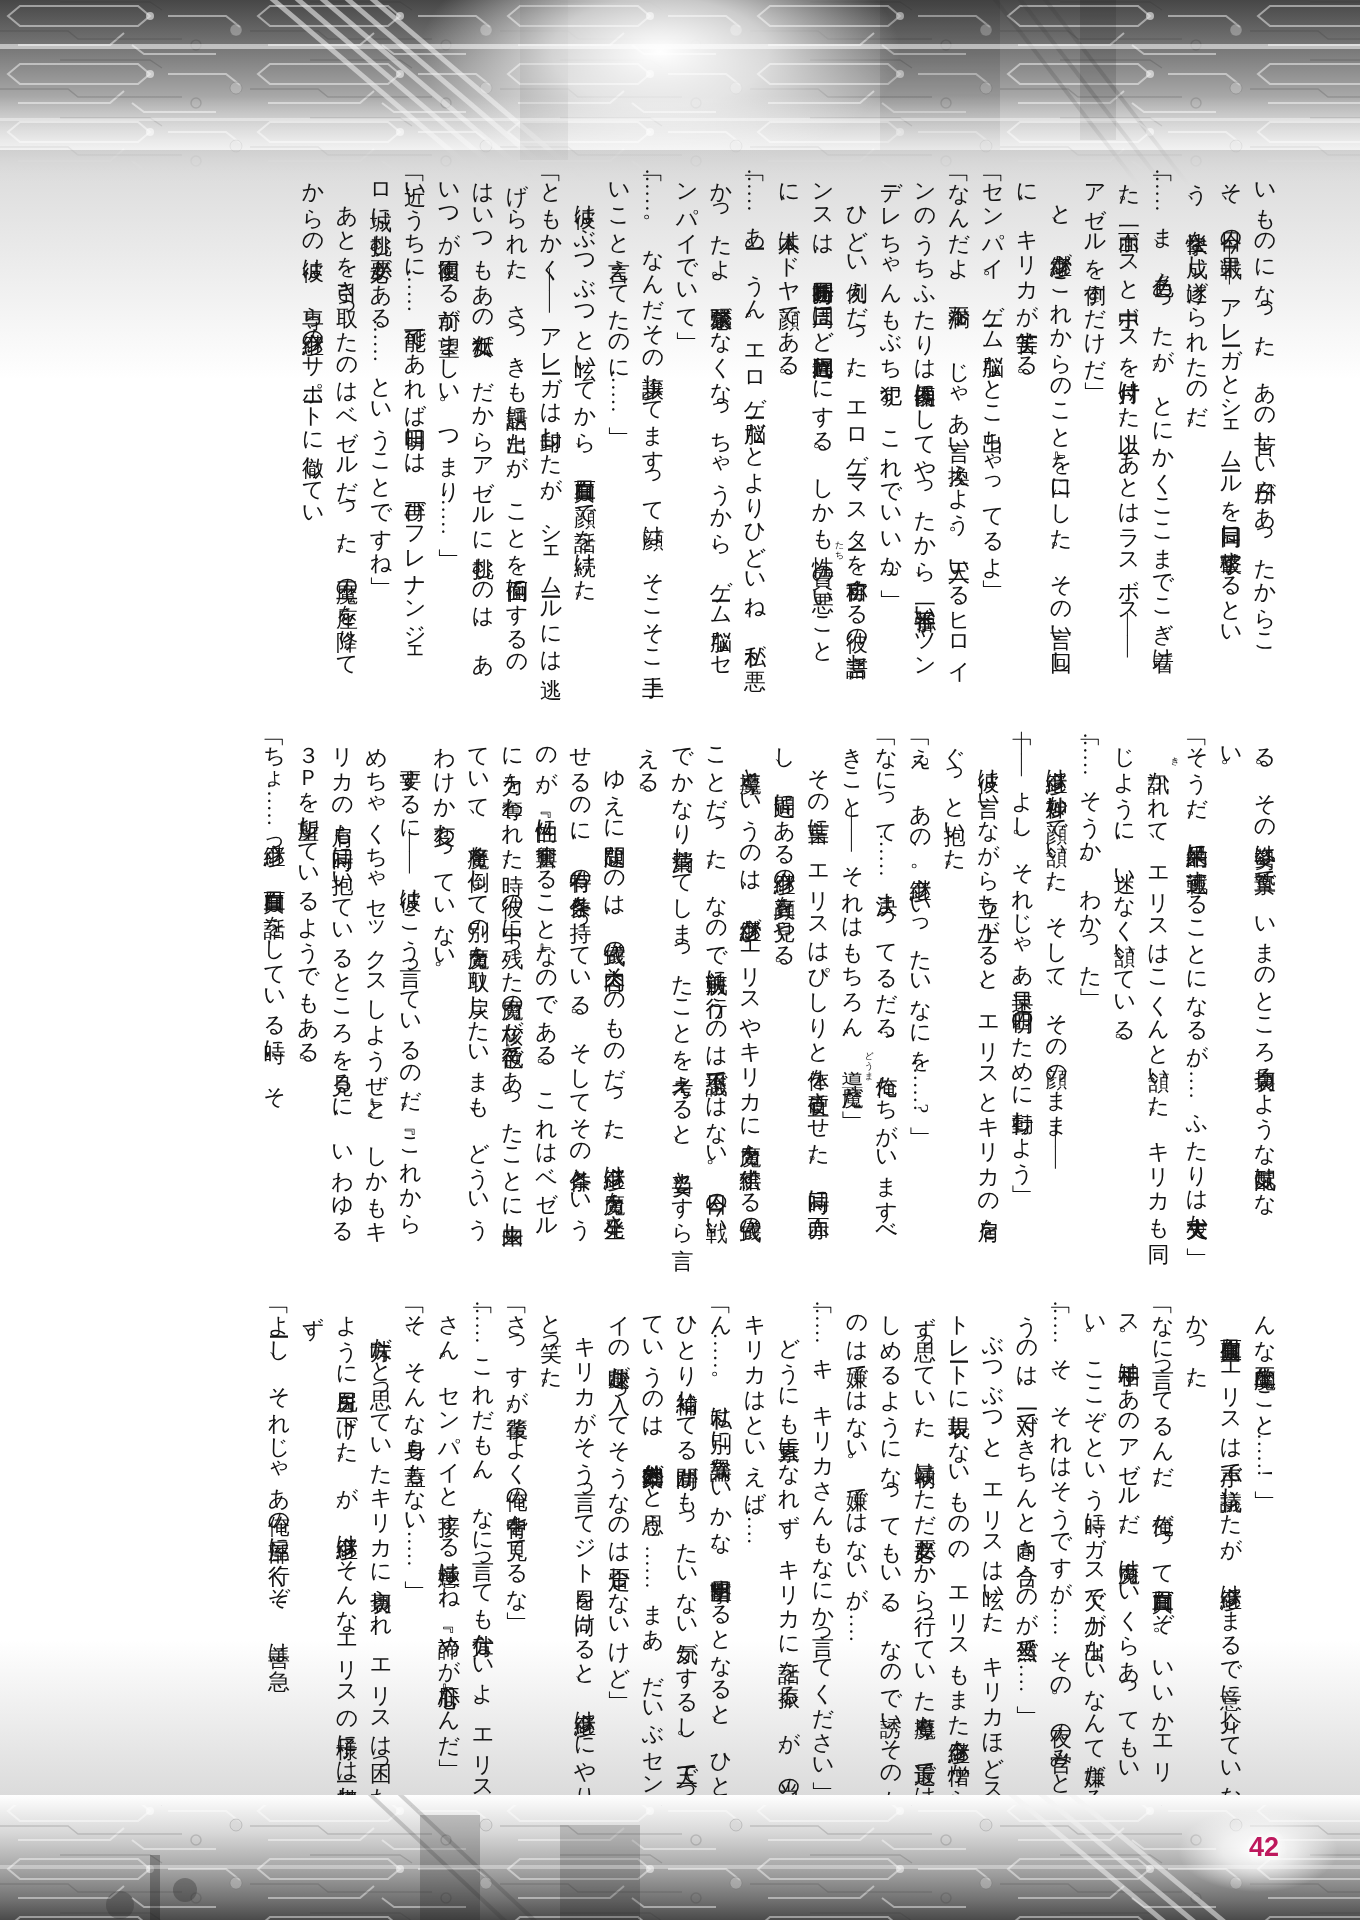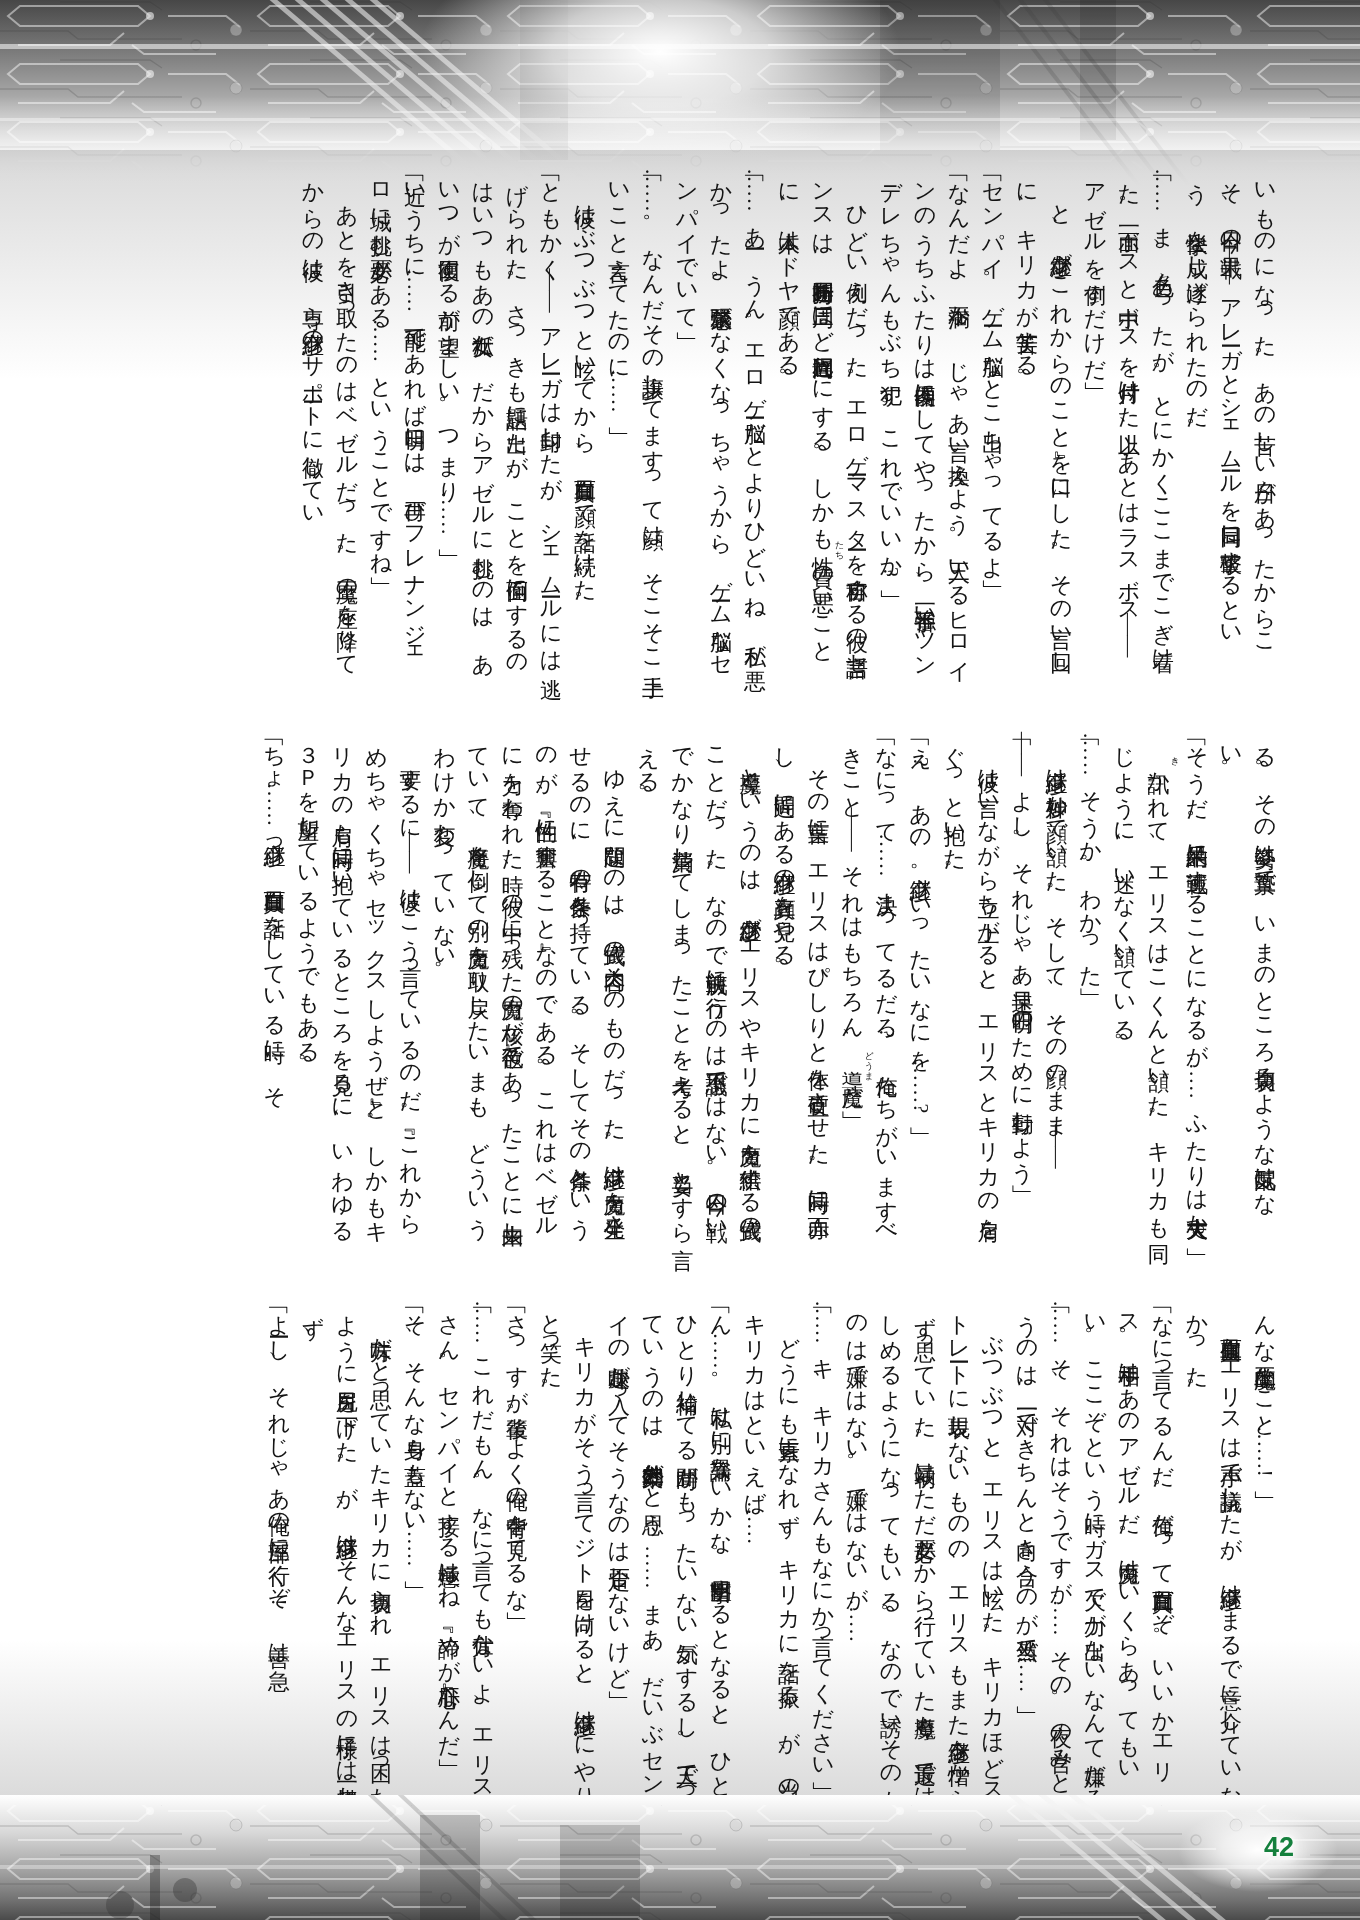--- a/index.html
+++ b/index.html
@@ -13,23 +13,23 @@
   .haze.b{top:1640px;height:170px;background:linear-gradient(0deg,rgba(125,125,125,0.30),rgba(255,255,255,0));}
   .band{position:absolute;right:78px;width:1200px;
         writing-mode:vertical-rl;text-orientation:mixed;
         font-size:22px;line-height:34px;letter-spacing:0;}
   .band1{top:168px;height:506px;}
   .band2{top:732px;height:512px;}
   .band3{top:1300px;height:512px;}
   .band p{margin:0;padding:0;}
   ruby{ruby-position:over;}
   rt{font-size:9px;letter-spacing:0;}
-  .pagenum{position:absolute;left:1234px;top:1832px;width:60px;text-align:right;
+  .pagenum{position:absolute;left:1234px;top:1832px;width:60px;text-align:center;
            font-family:"Liberation Sans","DejaVu Sans",sans-serif;
-           font-size:27px;font-weight:bold;color:#15803d;
+           font-size:27px;font-weight:bold;color:#be185d;
            text-shadow:0 0 5px #fff,0 0 10px #fff,0 0 16px #fff,0 0 22px #fff;}
 </style>
 </head>
 <body>
 
 <div class="page">
 
   <svg class="decor top" width="1360" height="185" viewBox="0 0 1360 185" aria-hidden="true">
     <defs>
       <linearGradient id="gTop" x1="0" y1="0" x2="0" y2="1">

